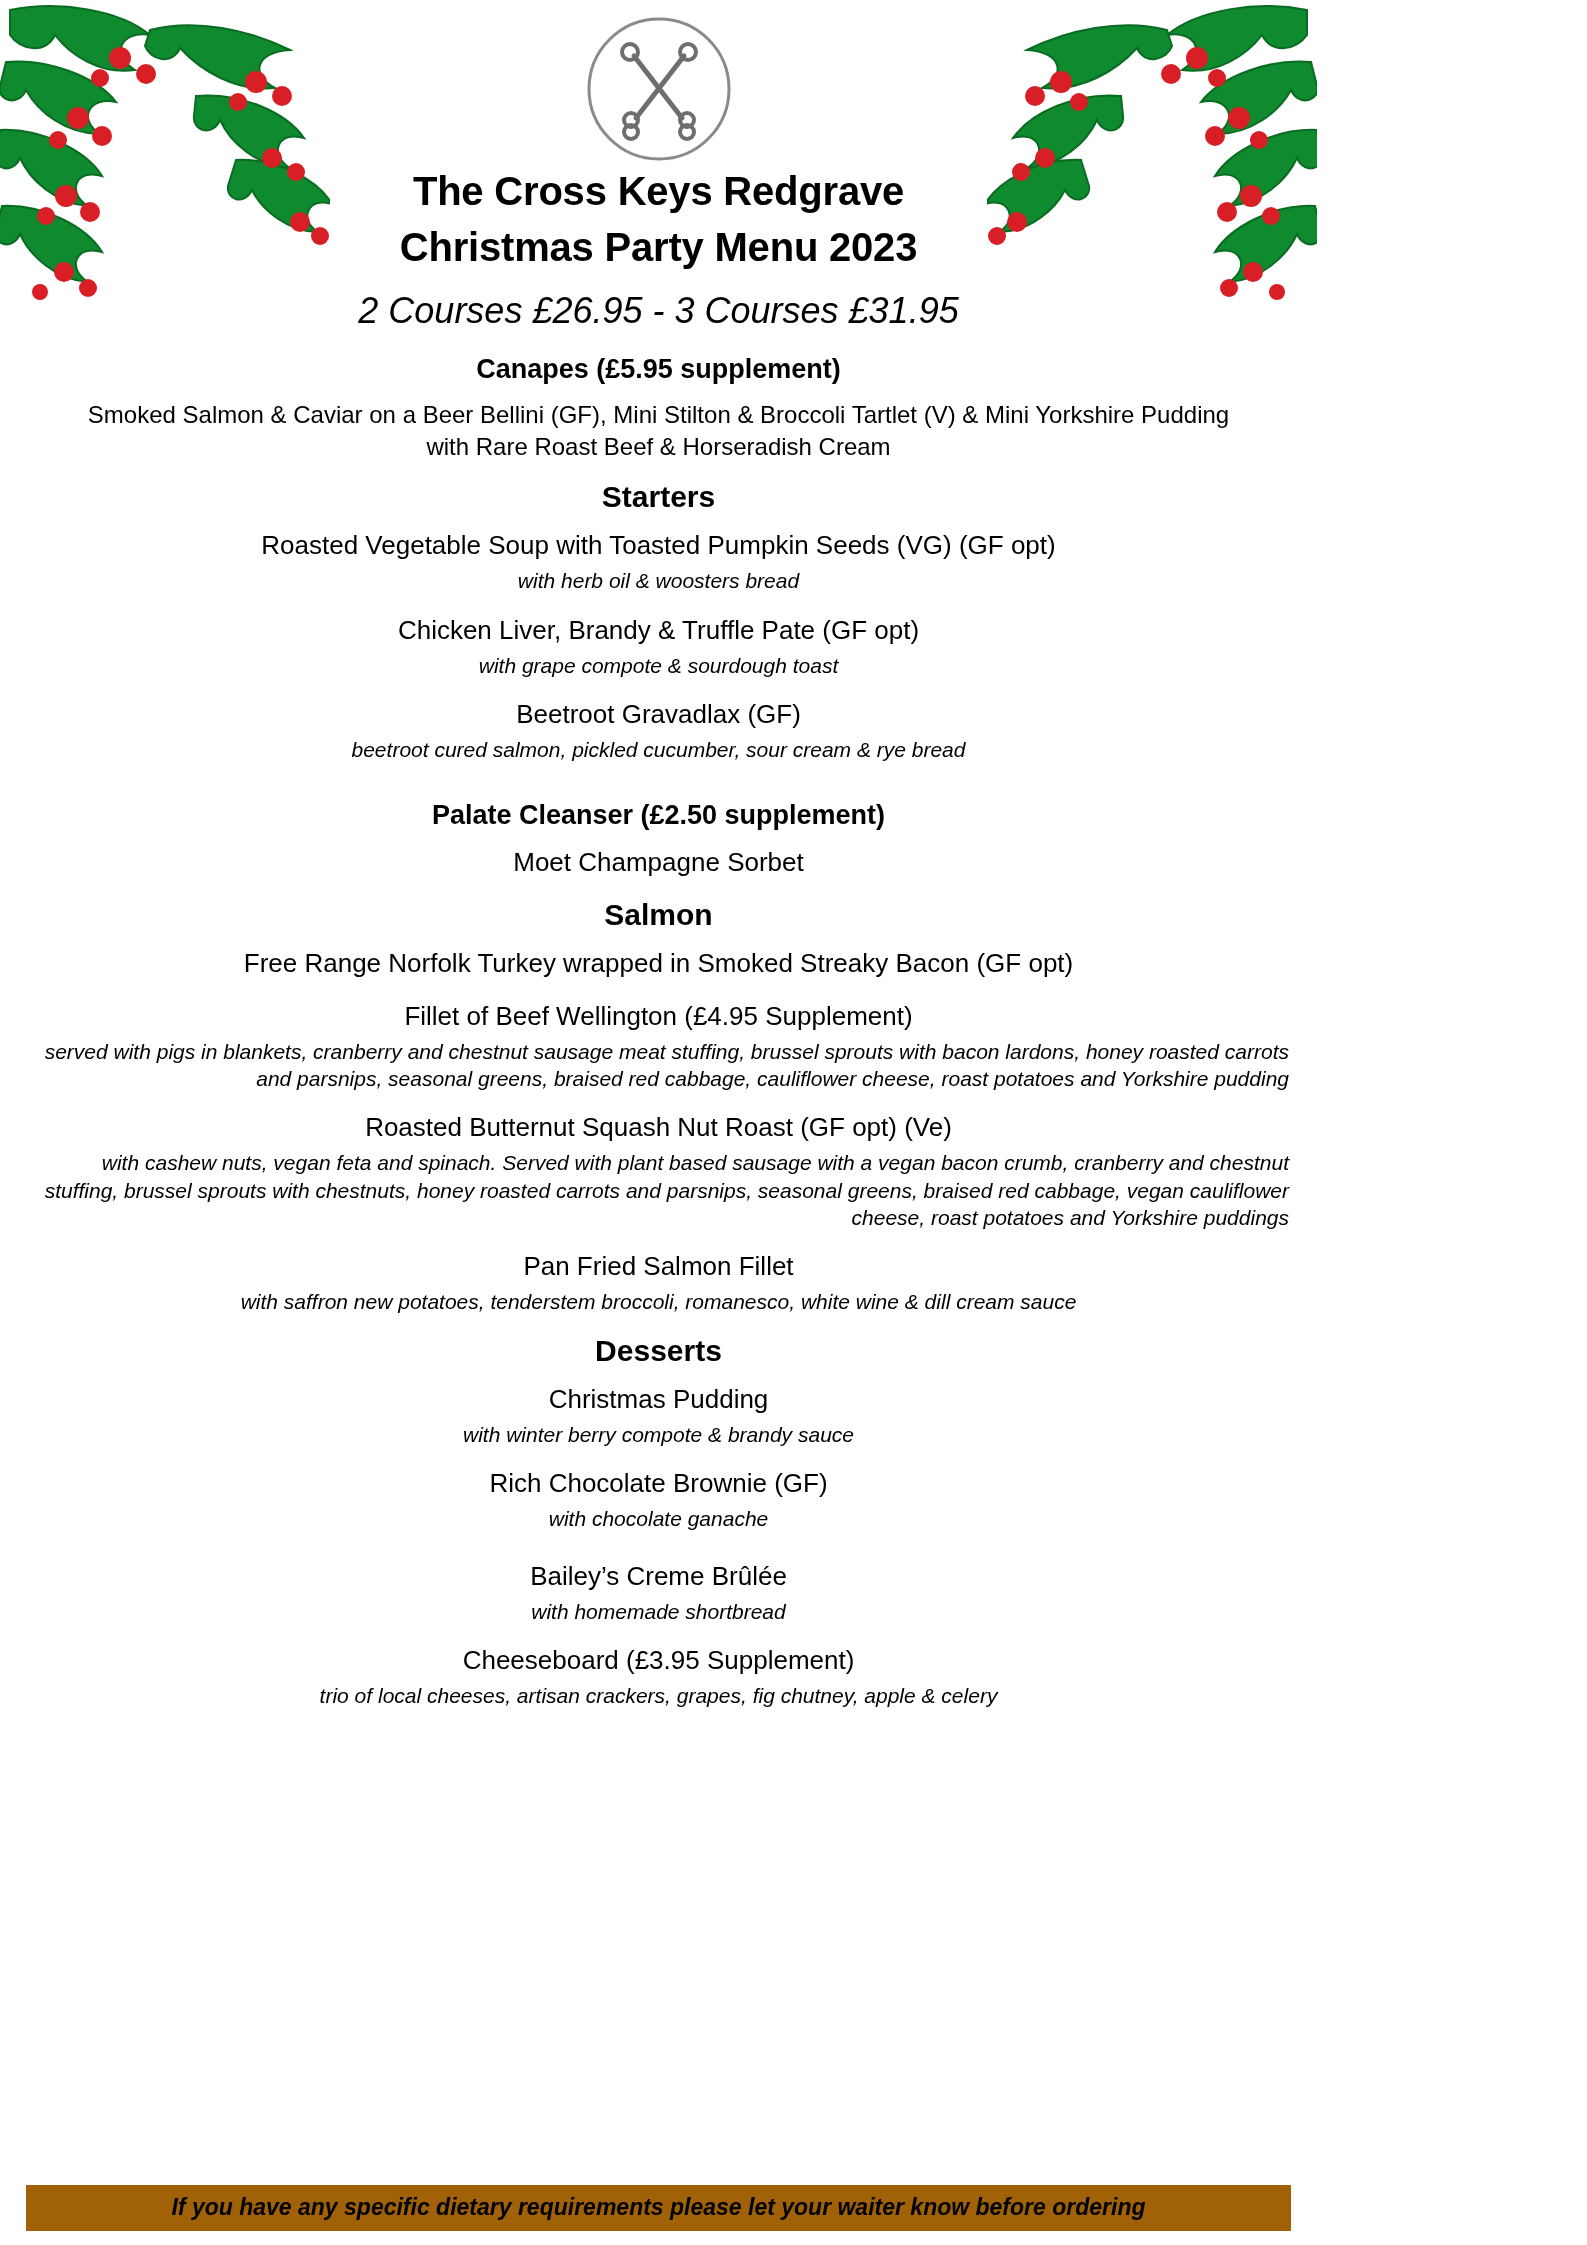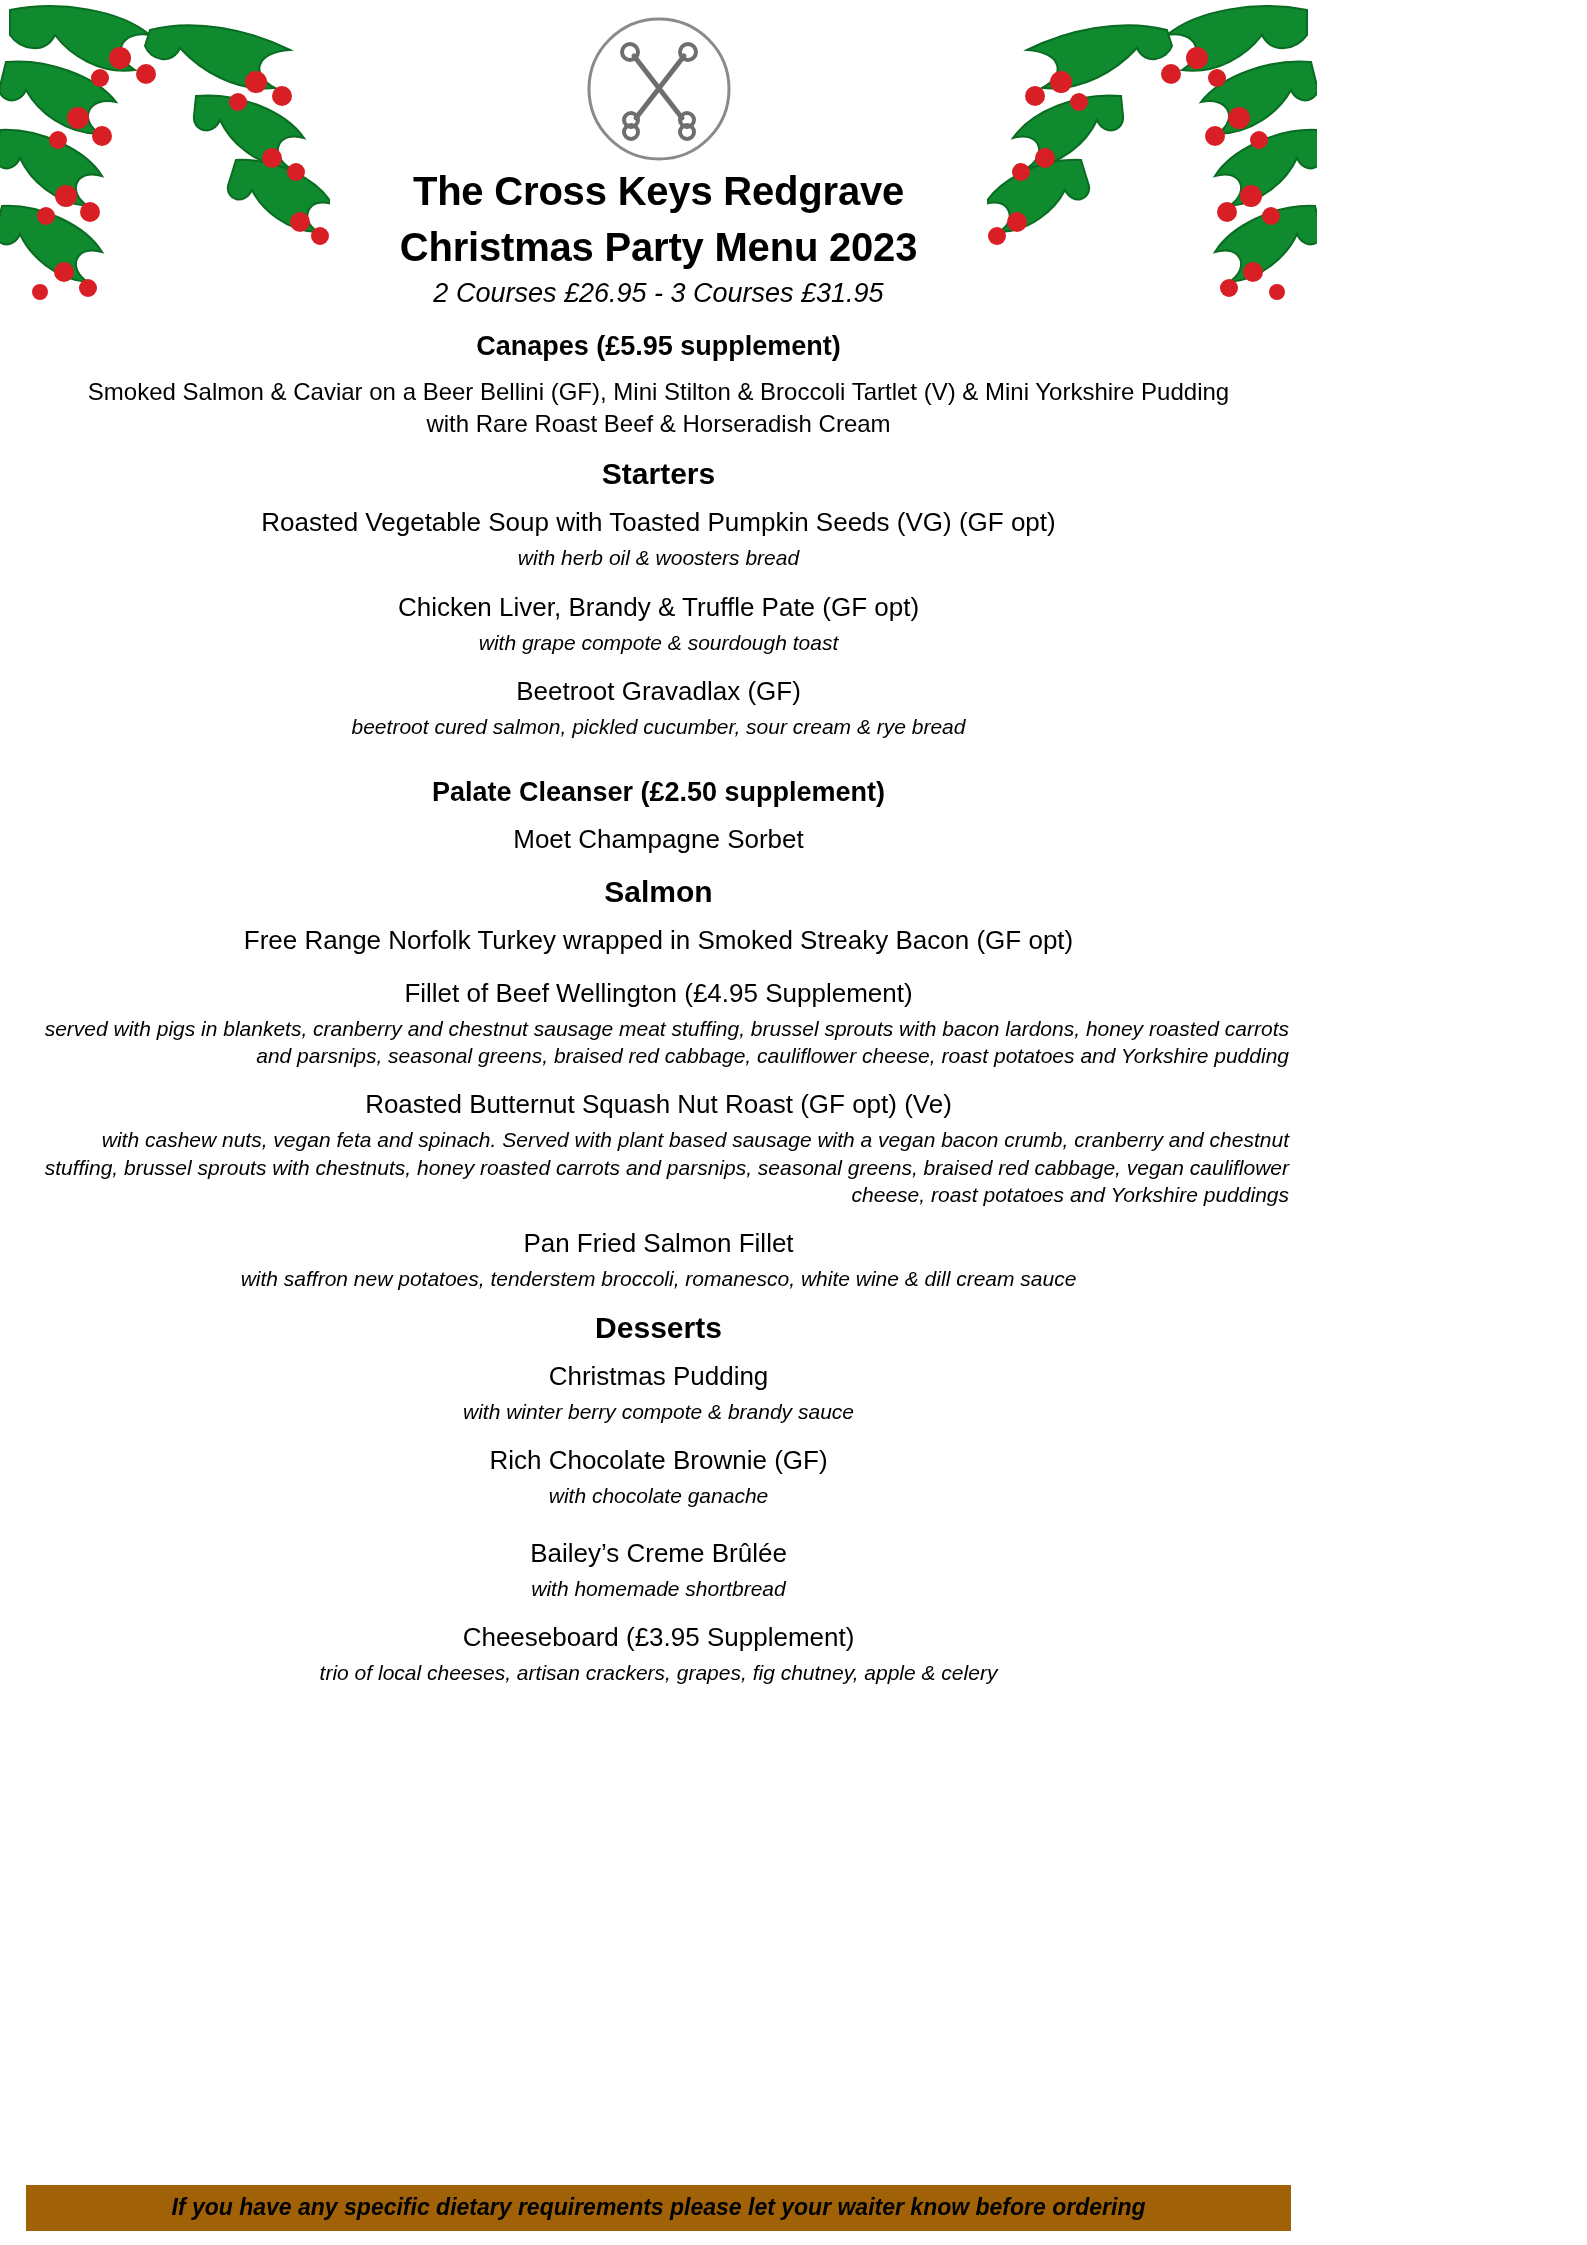--- a/index.html
+++ b/index.html
@@ -55,25 +55,25 @@
   }
 
   h1.title {
     font-size: 40px;
     font-weight: bold;
     margin: 0 0 10px 0;
     letter-spacing: -0.2px;
     line-height: 1.15;
   }
   h1.title.second {
-    margin-bottom: 8px;
+    margin-bottom: 20px;
   }
 
   .price-line {
-    font-size: 27px;
+    font-size: 36px;
     font-style: italic;
     margin: 0 0 22px 0;
   }
 
   h2.section {
     font-size: 27px;
     font-weight: bold;
     margin: 0 0 14px 0;
   }
   h2.section.big {

